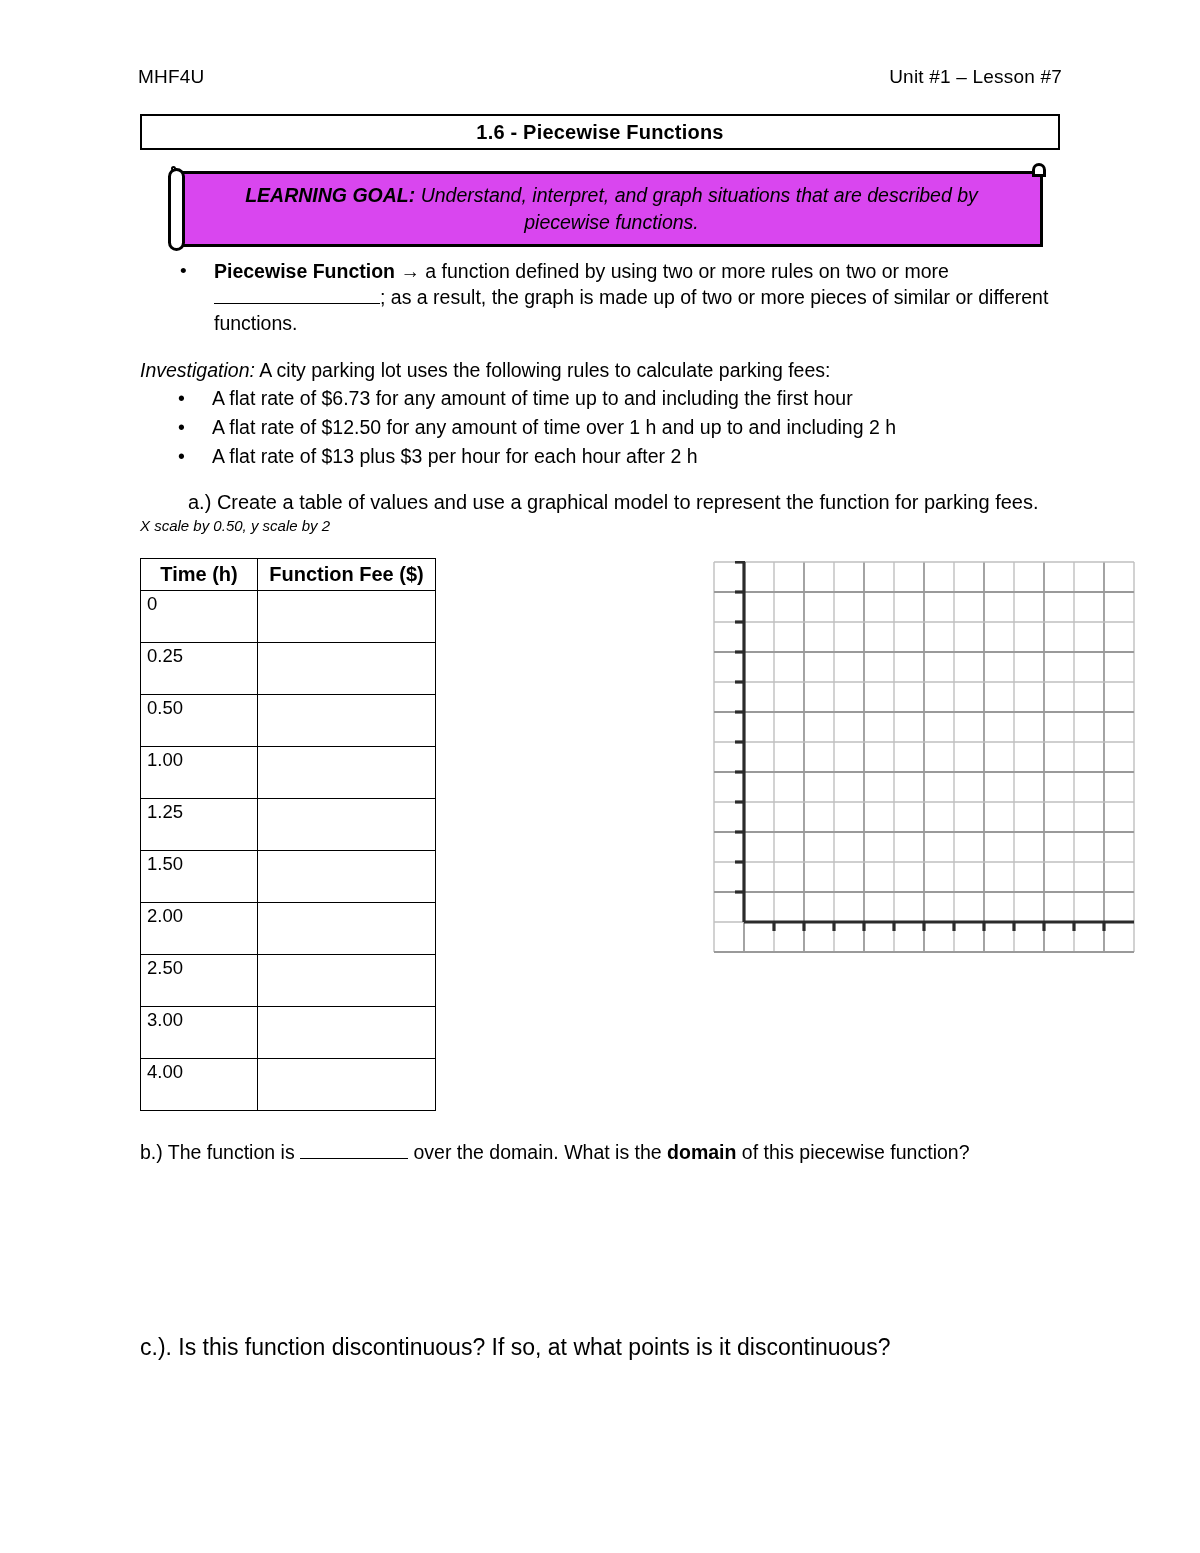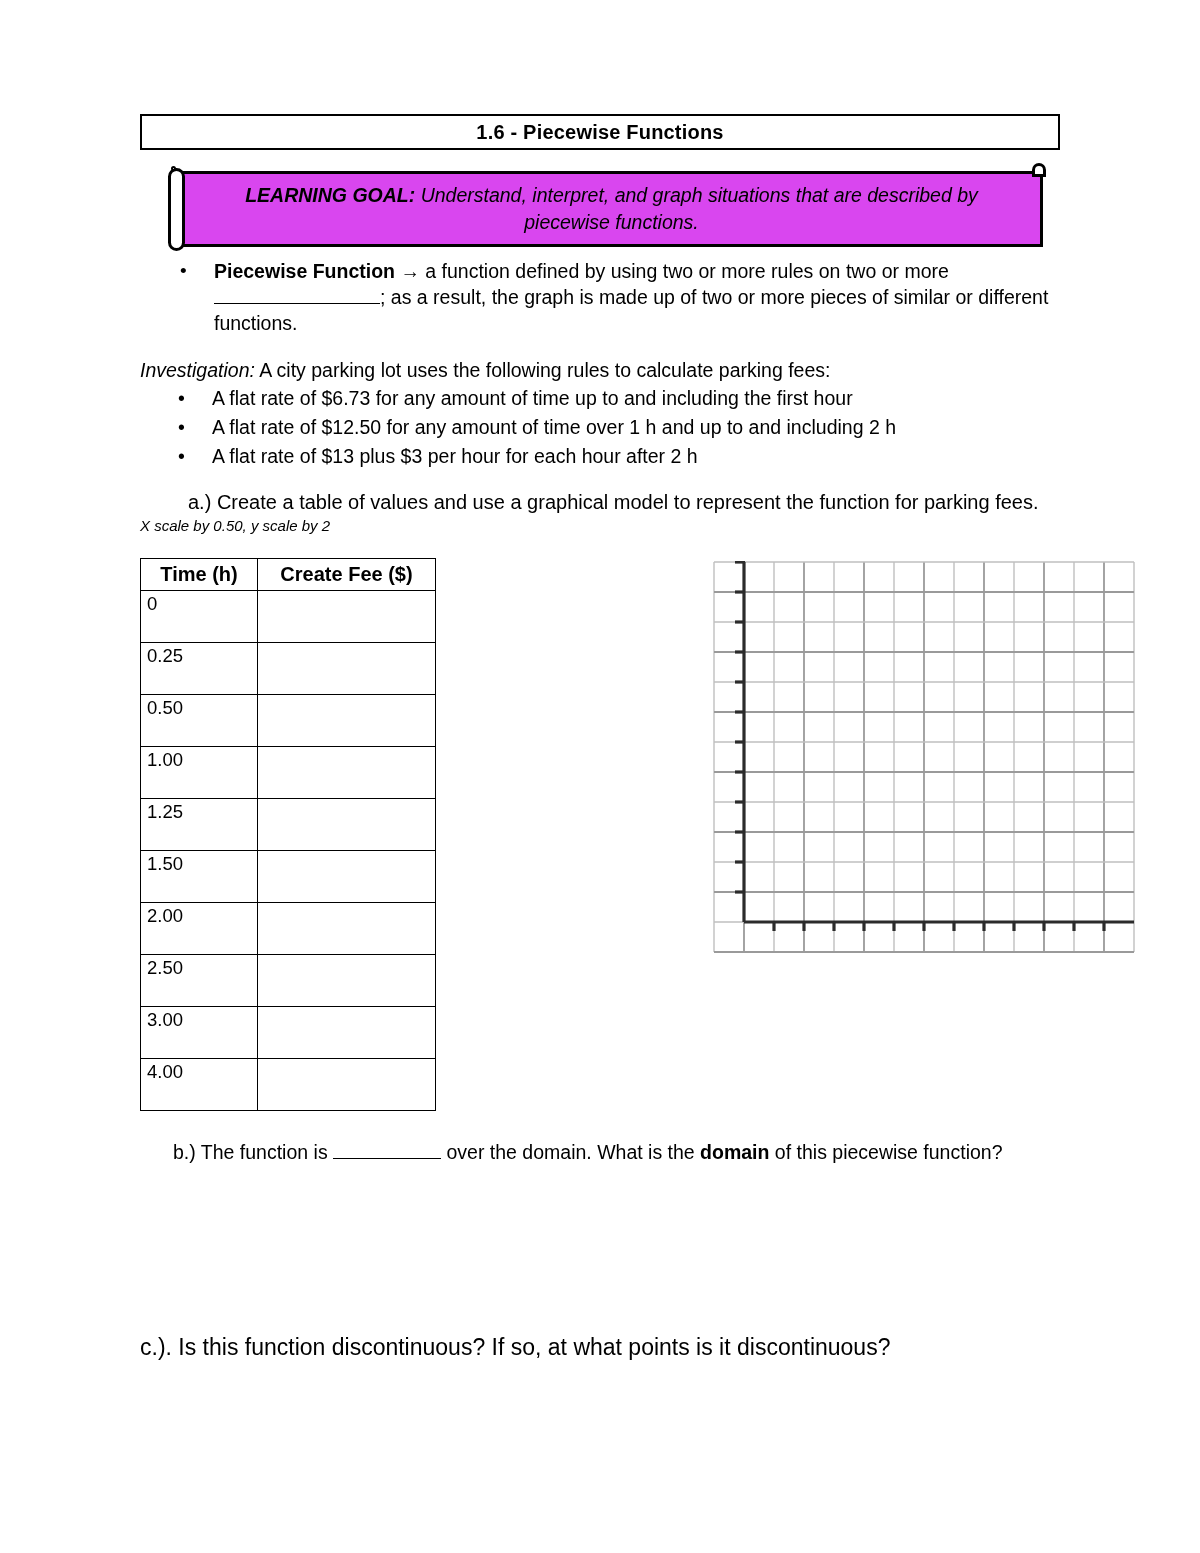--- a/index.html
+++ b/index.html
@@ -251,36 +251,39 @@
   }
 
   
   .part-b {
     position: absolute;
     left: 140px;
     top: 1139px;
     width: 940px;
     font-size: 19.5px;
     line-height: 26px;
-    margin-left: 33px;
   }
   .part-c {
     position: absolute;
     left: 140px;
     top: 1334px;
     width: 940px;
     font-size: 23px;
     line-height: 26px;
   }
 </style>
 </head>
 <body>
 
 <div class="page">
 
+  <div class="header-row">
+    <div class="header-left">MHF4U</div>
+    <div class="header-right">Unit #1 – Lesson #7</div>
+  </div>
 
   <div class="title-box">
     <div class="title-text">1.6 - Piecewise Functions</div>
   </div>
 
   <div class="goal-wrap">
     <div class="goal-curl-right"></div>
     <div class="goal-box">
       <div class="goal-inner"><span class="goal-label">LEARNING GOAL:</span><span> Understand, interpret, and graph situations that are described by piecewise functions.</span></div>
     </div>
@@ -319,21 +322,21 @@
   </div>
 
   <table class="tbl">
     <colgroup>
         <col class="c1">
         <col class="c2">
       </colgroup>
     <thead>
       <tr>
         <th>Time (h)</th>
-        <th>Create Fee ($)</th>
+        <th>Function Fee ($)</th>
       </tr>
     </thead>
     <tbody>
       <tr>
           <td>0</td>
           <td></td>
         </tr>
       <tr>
           <td>0.25</td>
           <td></td>

